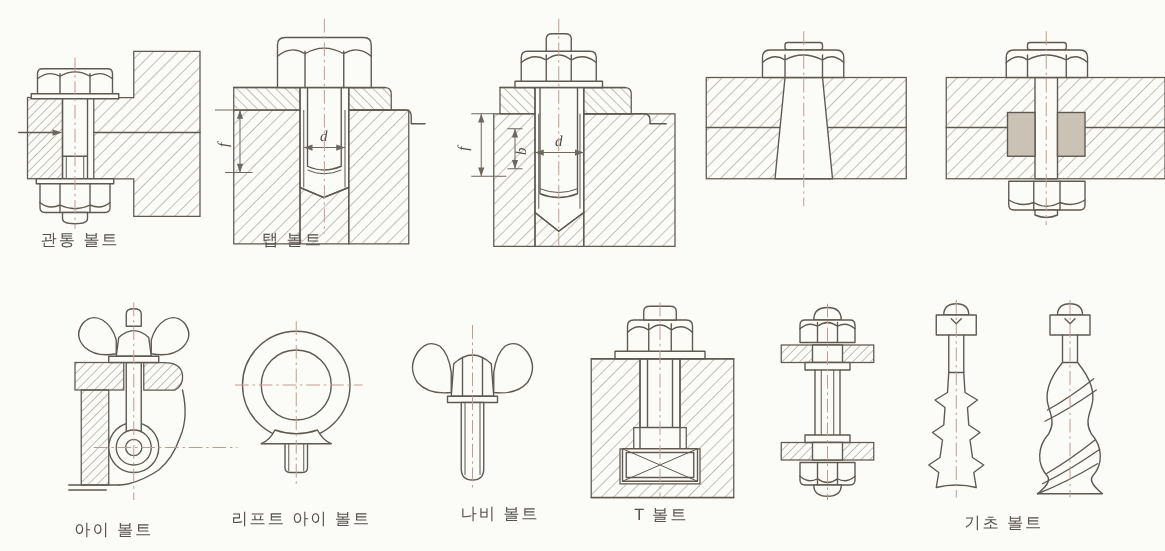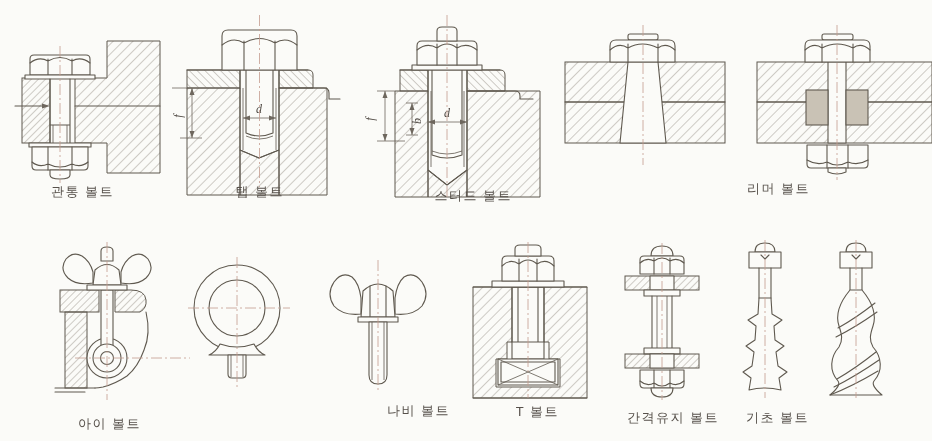--- a/index.html
+++ b/index.html
@@ -1,20 +1,20 @@
 <!DOCTYPE html>
 <html><head>
 <meta charset="utf-8">
 <style>
   html,body{margin:0;padding:0}
   #page{position:relative;width:932px;height:441px;background:#fbfbf8;overflow:hidden;
         font-family:"Liberation Sans","DejaVu Sans",sans-serif}
   .fig{position:absolute}
   .fig svg{overflow:visible;display:block}
-  .lab{position:absolute;text-align:right;font-size:13px;line-height:1.2;color:#56504a;
+  .lab{position:absolute;text-align:center;font-size:13px;line-height:1.2;color:#56504a;
        letter-spacing:1.5px;white-space:nowrap}
   .ol{fill:none;stroke:#5f594f;stroke-width:1.1;stroke-linecap:round;stroke-linejoin:round}
   .olw{fill:#fbfbf8;stroke:#5f594f;stroke-width:1.1;stroke-linejoin:round}
   .ha7{fill:url(#hA7);stroke:#5f594f;stroke-width:1}
   .ha5{fill:url(#hA5);stroke:#5f594f;stroke-width:1}
   .hb5{fill:url(#hB5);stroke:#5f594f;stroke-width:1}
   .gray{fill:#c9c2b5;stroke:#5f594f;stroke-width:1.1}
   .cl{fill:none;stroke:#c49c8e;stroke-width:0.8;stroke-dasharray:11 3 2 3}
   .dim{fill:none;stroke:#6e675e;stroke-width:0.8}
   .arr{fill:#6e675e;stroke:none}
@@ -151,21 +151,20 @@
       </g>
       <g>
         <path class="dim" d="M73,107 H112"></path>
         <polygon class="arr" points="73,107 80,104.5 80,109.5"></polygon>
         <polygon class="arr" points="112,107 105,104.5 105,109.5"></polygon>
         <text class="dimt" x="92" y="102" text-anchor="middle">d</text>
       </g>
       <path class="cl" d="M92,0 V182"></path>
     </svg>
   </div>
-  <div class="lab" style="left:392px;top:188px;width:120px">스터드 볼트</div>
 
   <div class="fig" style="left:555px;top:25px">
     <svg width="377" height="160" viewBox="0 0 377 160">
       <g>
         <rect class="ha7" x="10" y="37" width="160" height="40"></rect>
         <rect class="ha7" x="10" y="77" width="160" height="41"></rect>
       </g>
       <g>
         <polygon class="olw" points="73,37 103,37 111,118 65,118"></polygon>
         <rect class="olw" x="73" y="9" width="30" height="6" rx="2"></rect>
@@ -184,21 +183,20 @@
         <rect class="olw" x="267" y="9" width="31" height="6" rx="2"></rect>
         <path class="olw" d="M250,37 V21 Q250,15 256,15 H309 Q315,15 315,21 V37 Z"></path>
         <path class="ol" d="M267,19 V37 M298,19 V37 M250,25 Q259,17 267,23 M267,23 Q282,15 298,23 M298,23 Q306,17 315,25"></path>
         <path class="olw" d="M252,120 H313 V139 Q313,143 309,143 H256 Q252,143 252,139 Z"></path>
         <path class="ol" d="M272,120 V143 M293,120 V143 M252,135 Q262,141 272,137 M272,137 Q282,143 293,137 M293,137 Q303,141 313,135"></path>
         <path class="olw" d="M273,143 H291 V147 Q282,151 273,147 Z"></path>
         <path class="cl" d="M282,0 V155"></path>
       </g>
     </svg>
   </div>
-  <div class="lab" style="left:690px;top:181px;width:120px">리머 볼트</div>
 
   <div class="fig" style="left:55px;top:240px">
     <svg width="140" height="180" viewBox="0 0 140 180">
       <g>
         <rect class="ha5" x="5" y="50" width="39" height="22"></rect>
         <path class="ha5" d="M60,50 H76 Q90,50 91,60 Q92,68 85,72 H60 Z"></path>
         <rect class="ha5" x="10" y="72" width="22" height="76"></rect>
         <path class="ol" d="M0,148 H40 M0,152 H30"></path>
       </g>
       <circle class="olw" cx="52" cy="118" r="20"></circle>
@@ -225,20 +223,21 @@
       <g>
         <path class="olw" d="M30,89 Q26,97 19,100 L75,100 Q68,97 64,89 Q47,95 30,89 Z"></path>
       </g>
       <g>
         <path class="olw" d="M38,100 V119 Q38,123 42,123 H52 Q56,123 56,119 V100 Z"></path>
         <path class="thin" d="M41,100 V122 M53,100 V122"></path>
       </g>
       <path class="cl" d="M47,2 V132 M-2,53 H100"></path>
     </svg>
   </div>
+  <div class="lab" style="left:181px;top:407px;width:120px">리프트 아이 볼트</div>
 
   <div class="fig" style="left:325px;top:258px">
     <svg width="115" height="140" viewBox="0 0 115 140">
       <g>
         <path class="olw" d="M36,56 Q18,58 9,48 Q1,36 9,24 Q17,13 27,19 Q34,25 36,40 Z"></path>
         <path class="olw" d="M70,56 Q88,58 97,48 Q105,36 97,24 Q89,13 79,19 Q72,25 70,40 Z"></path>
         <path class="olw" d="M36,59 L38,33 Q53,19 68,33 L70,59 Z"></path>
         <path class="ol" d="M45,28 V59 M61,28 V59"></path>
         <rect class="olw" x="33" y="59" width="40" height="5"></rect>
       </g>
@@ -266,21 +265,21 @@
       </g>
       <g>
         <rect class="olw" x="32" y="41" width="72" height="6"></rect>
         <path class="olw" d="M42,41 V21 Q42,16 47,16 H89 Q94,16 94,21 V41 Z"></path>
         <path class="ol" d="M59,19 V41 M77,19 V41 M42,26 Q50,18 59,24 M59,24 Q68,16 77,24 M77,24 Q86,18 94,26"></path>
         <path class="olw" d="M55,16 V9 Q55,5 60,5 H76 Q81,5 81,9 V16 Z"></path>
       </g>
       <path class="cl" d="M68,2 V158"></path>
     </svg>
   </div>
-  <div class="lab" style="left:459px;top:404px;width:100px">T 볼트</div>
+  <div class="lab" style="left:479px;top:404px;width:100px">T 볼트</div>
 
   <div class="fig" style="left:615px;top:243px">
     <svg width="95" height="158" viewBox="0 0 95 158">
       <g>
         <path class="olw" d="M36,13 Q36,3 47,3 Q58,3 58,13 Z"></path>
         <path class="olw" d="M25,31 V17 Q25,13 29,13 H65 Q69,13 69,17 V31 Z"></path>
         <path class="ol" d="M39,15 V31 M55,15 V31 M25,20 Q32,14 39,18 M39,18 Q47,12 55,18 M55,18 Q62,14 69,20"></path>
       </g>
       <g>
         <rect class="ha5" x="10" y="33" width="74" height="14"></rect>
@@ -297,21 +296,20 @@
         <rect class="olw" x="35" y="111" width="24" height="14"></rect>
       </g>
       <g>
         <path class="olw" d="M25,127 V141 Q25,145 29,145 H65 Q69,145 69,141 V127 Z"></path>
         <path class="ol" d="M39,127 V145 M55,127 V145 M25,138 Q32,144 39,140 M39,140 Q47,146 55,140 M55,140 Q62,144 69,138"></path>
         <path class="olw" d="M36,145 Q36,154 47,154 Q58,154 58,145 Z"></path>
       </g>
       <path class="cl" d="M47,0 V157"></path>
     </svg>
   </div>
-  <div class="lab" style="left:599px;top:410px;width:120px">간격유지 볼트</div>
 
   <div class="fig" style="left:735px;top:240px">
     <svg width="150" height="160" viewBox="0 0 150 160">
       <g>
         <path class="olw" d="M20,12 Q20,3 30,3 Q40,3 40,12 Z"></path>
         <rect class="olw" x="14" y="12" width="32" height="16"></rect>
         <path class="ol" d="M26,15 L30,19 L34,15"></path>
         <path class="ol" d="M24,28 V58 M36,28 V58"></path>
         <path class="olw" d="M24,58 L23,74 L13,80 L21,86 L20,100 L11,106 L19,112 L17,126 L8,132 L16,138 L14,150 Q30,146 46,150 L44,138 L52,132 L43,126 L41,112 L49,106 L40,100 L39,86 L47,80 L37,74 L36,58 Z"></path>
         <path class="cl" d="M30,0 V158"></path>
@@ -320,15 +318,15 @@
         <path class="olw" d="M111,12 Q111,3 121,3 Q131,3 131,12 Z"></path>
         <rect class="olw" x="105" y="12" width="32" height="16"></rect>
         <path class="ol" d="M117,15 L121,19 L125,15"></path>
         <path class="ol" d="M115,28 V50 M127,28 V50"></path>
         <path class="olw" d="M115,50 C105,62 100,74 104,86 C107,95 108,100 104,107 C95,117 94,131 103,141 C106,145 101,150 95,155 L147,155 C141,150 136,145 139,141 C148,131 147,117 138,107 C134,100 135,95 138,86 C142,74 137,62 127,50 Z"></path>
         <path class="ol" d="M103,88 Q121,78 140,63 M101,97 Q121,87 142,72 M102,139 Q121,128 141,112 M99,147 Q121,136 144,120 M95,155 Q118,146 143,131"></path>
         <path class="cl" d="M121,0 V158"></path>
       </g>
     </svg>
   </div>
-  <div class="lab" style="left:709px;top:410px;width:100px">기초 볼트</div>
+  <div class="lab" style="left:753px;top:410px;width:100px">기초 볼트</div>
 
 </div>
 
 </body></html>

